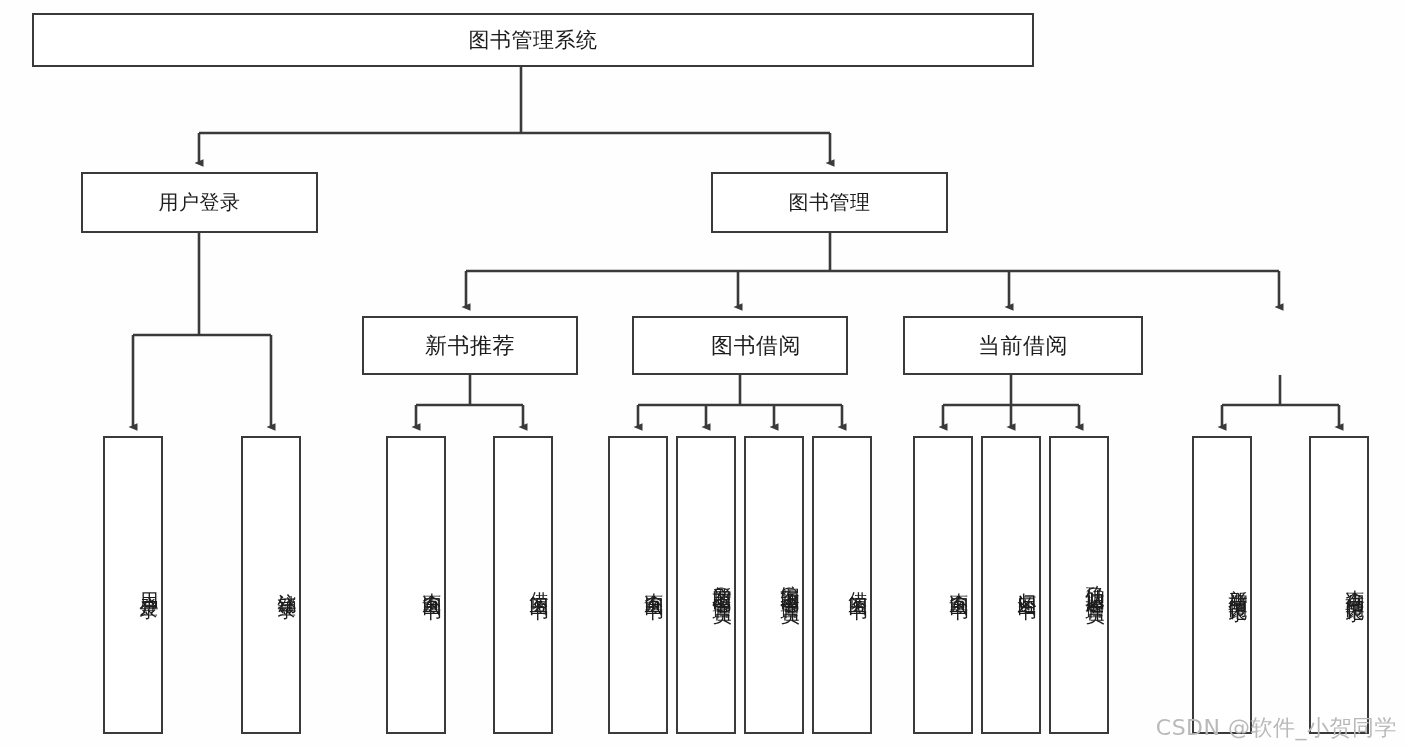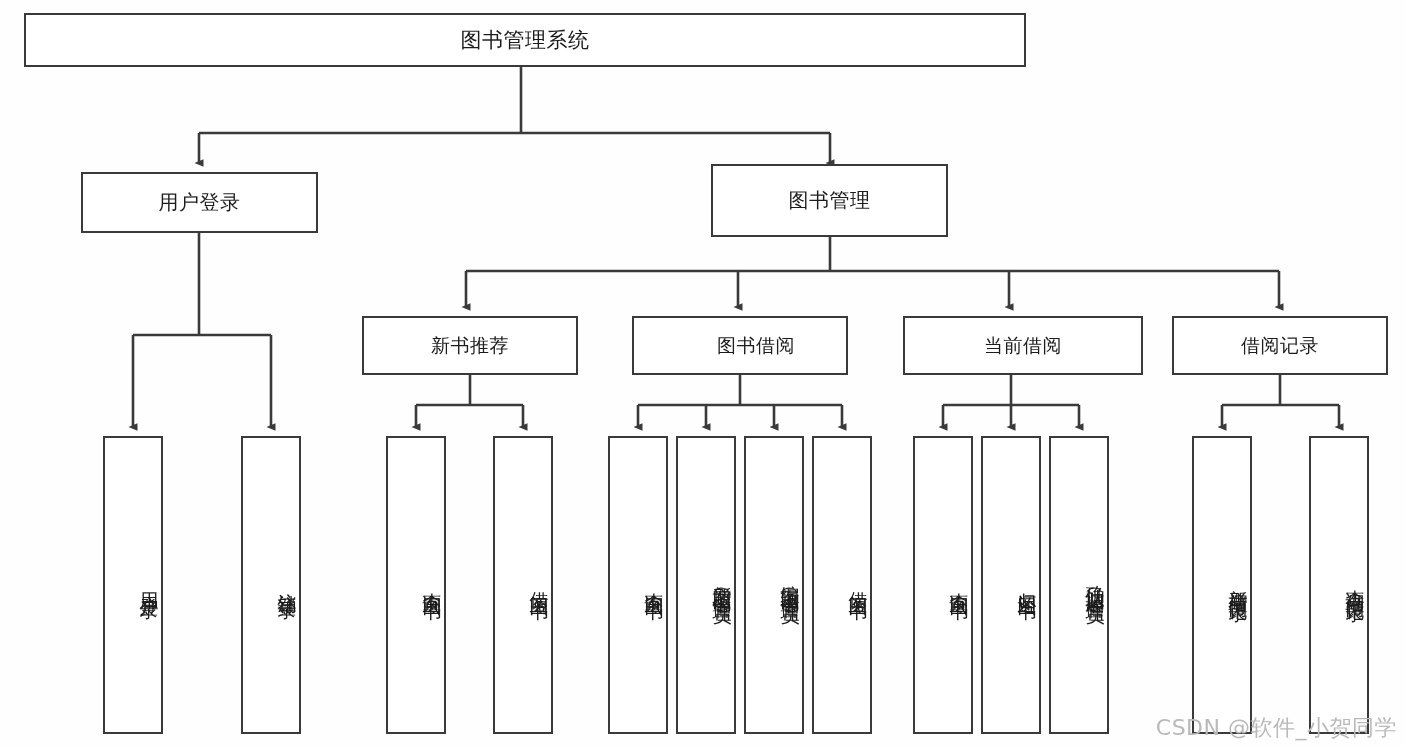--- a/index.html
+++ b/index.html
@@ -41,21 +41,21 @@
   }
   .node-root {
     font-size: 21px;
     letter-spacing: 0.5px;
   }
   .node-l2 {
     font-size: 20px;
     letter-spacing: 0.5px;
   }
   .node-l3 {
-    font-size: 19px;
+    font-size: 22px;
     letter-spacing: 0.5px;
   }
   .node-leaf {
     font-size: 19px;
     padding: 6px 2px;
     align-items: flex-start;
   }
   .node-leaf .vlabel {
     writing-mode: vertical-rl;
     text-orientation: upright;
@@ -131,47 +131,44 @@
       <path d="M1011,405 L1011,427" marker-end="url(#arrow)"></path>
       <path d="M1079,405 L1079,427" marker-end="url(#arrow)"></path>
 
       <path d="M1280,375 L1280,405"></path>
       <path d="M1222,405 L1339,405"></path>
       <path d="M1222,405 L1222,427" marker-end="url(#arrow)"></path>
       <path d="M1339,405 L1339,427" marker-end="url(#arrow)"></path>
     </g>
   </svg>
 
-  <div class="node node-root" style="left:24px; top:13px; width:1002px; height:54px;">
+  <div class="node node-root" style="left:32px; top:13px; width:1002px; height:54px;">
     <span>图书管理系统</span>
   </div>
 
   <div class="node node-l2" style="left:81px; top:172px; width:237px; height:61px;">
     <span>用户登录</span>
   </div>
 
-  <div class="node node-l2" style="left:711px; top:164px; width:237px; height:73px;">
+  <div class="node node-l2" style="left:711px; top:172px; width:237px; height:61px;">
     <span>图书管理</span>
   </div>
 
   <div class="node node-l3" style="left:362px; top:316px; width:216px; height:59px;">
     <span>新书推荐</span>
   </div>
 
   <div class="node node-l3" style="left:632px; top:316px; width:216px; height:59px;padding-left:32px;">
     <span>图书借阅</span>
   </div>
 
   <div class="node node-l3" style="left:903px; top:316px; width:240px; height:59px;">
     <span>当前借阅</span>
   </div>
 
-  <div class="node node-l3" style="left:1172px; top:316px; width:216px; height:59px;">
-    <span>借阅记录</span>
-  </div>
 
   <div class="node node-leaf mid" style="left:103px; top:436px; width:60px; height:298px;">
     <span class="vlabel" style="margin-top: 133px;">用户登录</span>
   </div>
 
   <div class="node node-leaf mid" style="left:241px; top:436px; width:60px; height:298px;">
     <span class="vlabel" style="margin-top: 133px;">注销登录</span>
   </div>
 
   <div class="node node-leaf mid" style="left:386px; top:436px; width:60px; height:298px;">

